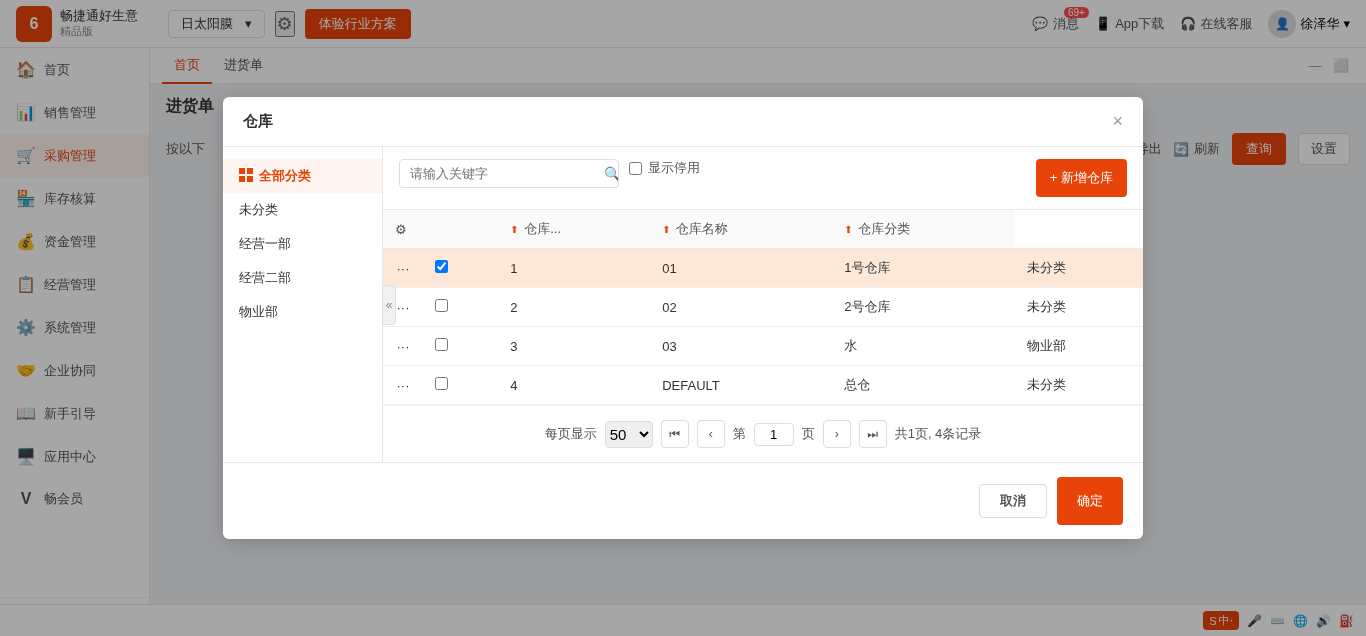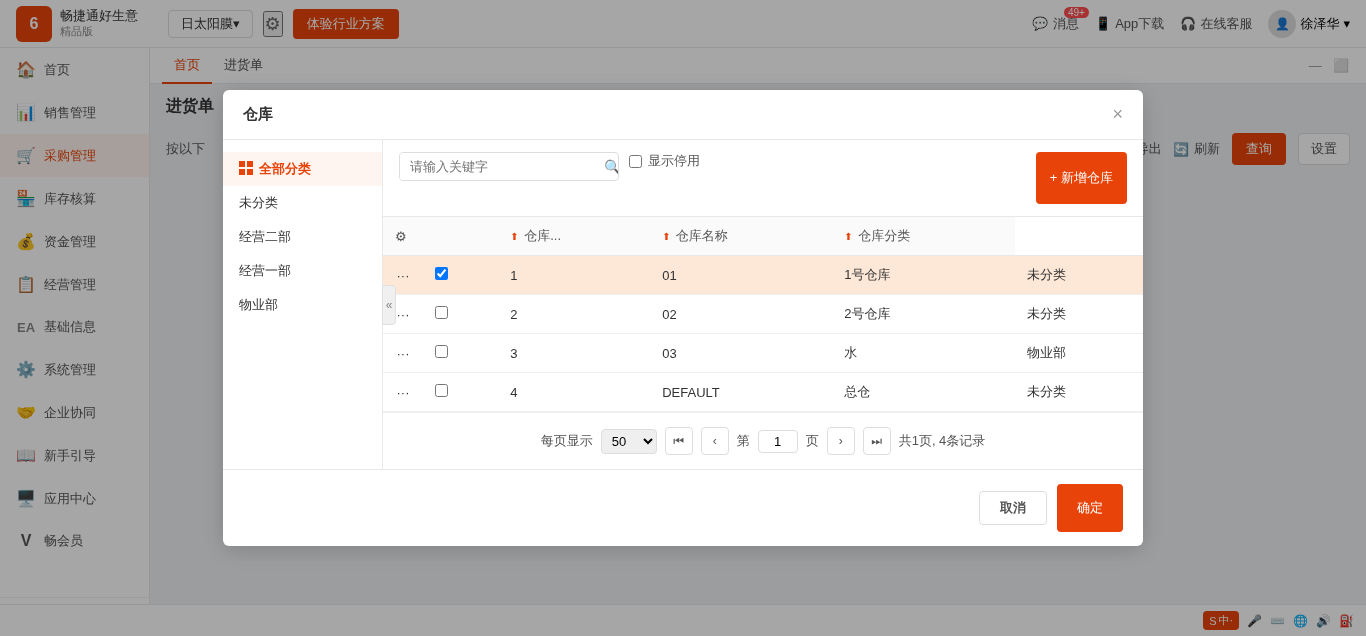--- a/index.html
+++ b/index.html
@@ -22,21 +22,21 @@
     .logo-icon {
       width: 36px; height: 36px;
       background: #e8440a;
       border-radius: 6px;
       display: flex; align-items: center; justify-content: center;
       color: #fff; font-weight: bold; font-size: 16px;
     }
     .logo-text { font-size: 13px; color: #333; line-height: 1.3; }
     .logo-badge { font-size: 11px; color: #888; }
     .topbar-select {
-      display: flex; align-items: center; gap: 0;
+      display: flex; align-items: center; gap: 12px;
       padding: 4px 12px;
       border: 1px solid #ddd; border-radius: 4px;
       cursor: pointer; margin-left: 12px;
       font-size: 13px; color: #333;
     }
     .topbar-gear {
       margin-left: 10px; cursor: pointer; font-size: 18px; color: #666;
     }
     .topbar-trial-btn {
       background: #e8440a; color: #fff;
@@ -209,21 +209,21 @@
       cursor: pointer; color: #999; font-size: 14px;
     }
     .checkbox-wrap {
       display: flex; align-items: center; gap: 6px;
       font-size: 13px; color: #555;
     }
     .add-btn {
       margin-left: auto;
       background: #e8440a; color: #fff;
       border: none; border-radius: 4px;
-      padding: 17px 14px; cursor: pointer; font-size: 13px;
+      padding: 10px 14px; cursor: pointer; font-size: 13px;
       display: flex; align-items: center; gap: 4px;
     }
 
     
     .data-table {
       width: 100%; border-collapse: collapse; font-size: 13px;
     }
     .data-table thead tr {
       background: #fafafa;
       border-top: 1px solid #e8e8e8;
@@ -244,21 +244,21 @@
     .row-checkbox { cursor: pointer; }
 
     
     .pagination {
       display: flex; align-items: center; justify-content: center;
       gap: 8px; padding: 14px 16px;
       border-top: 1px solid #f0f0f0; font-size: 13px; color: #555;
     }
     .pagination-select {
       border: 1px solid #ddd; border-radius: 4px;
-      padding: 3px 6px; font-size: 13px; cursor: pointer;
+      padding: 3px 0; font-size: 15px; cursor: pointer;
     }
     .pagination-btn {
       background: none; border: 1px solid #ddd; border-radius: 4px;
       width: 28px; height: 28px; display: flex; align-items: center; justify-content: center;
       cursor: pointer; color: #555; font-size: 12px;
     }
     .pagination-btn:disabled { color: #ccc; cursor: not-allowed; }
     .page-input {
       width: 40px; border: 1px solid #ddd; border-radius: 4px;
       padding: 3px 6px; text-align: center; font-size: 13px;
@@ -321,21 +321,21 @@
   <button class="topbar-gear">⚙</button>
 
   <button class="topbar-trial-btn">体验行业方案</button>
 
   <div class="topbar-spacer"></div>
 
   <div class="topbar-actions">
     <div class="topbar-action-item">
       <span>💬</span>
       <span>消息</span>
-      <span class="badge">49+</span>
+      <span class="badge">69+</span>
     </div>
     <div class="topbar-action-item">
       <span>📱</span>
       <span>App下载</span>
     </div>
     <div class="topbar-action-item">
       <span>🎧</span>
       <span>在线客服</span>
     </div>
     <div class="topbar-user">
@@ -365,24 +365,20 @@
     <span class="si-icon">🏪</span>
     <span>库存核算</span>
   </div>
   <div class="sidebar-item">
     <span class="si-icon">💰</span>
     <span>资金管理</span>
   </div>
   <div class="sidebar-item">
     <span class="si-icon">📋</span>
     <span>经营管理</span>
-  </div>
-  <div class="sidebar-item">
-    <span class="si-icon" style="font-size:13px; font-weight:bold; color:#888;">EA</span>
-    <span>基础信息</span>
   </div>
   <div class="sidebar-item">
     <span class="si-icon">⚙️</span>
     <span>系统管理</span>
   </div>
   <div class="sidebar-item">
     <span class="si-icon">🤝</span>
     <span>企业协同</span>
   </div>
   <div class="sidebar-item">
@@ -462,24 +458,24 @@
               <rect x="0" y="8" width="6" height="6" fill="#e8440a"></rect>
               <rect x="8" y="8" width="6" height="6" fill="#e8440a"></rect>
             </svg>
           </span>
           <span>全部分类</span>
         </div>
         <div class="tree-item">
           <span>未分类</span>
         </div>
         <div class="tree-item">
+          <span>经营一部</span>
+        </div>
+        <div class="tree-item">
           <span>经营二部</span>
-        </div>
-        <div class="tree-item">
-          <span>经营一部</span>
         </div>
         <div class="tree-item">
           <span>物业部</span>
         </div>
         <div class="tree-collapse-btn">«</div>
       </div>
 
       <div class="table-panel">
 
         <div class="table-toolbar">

